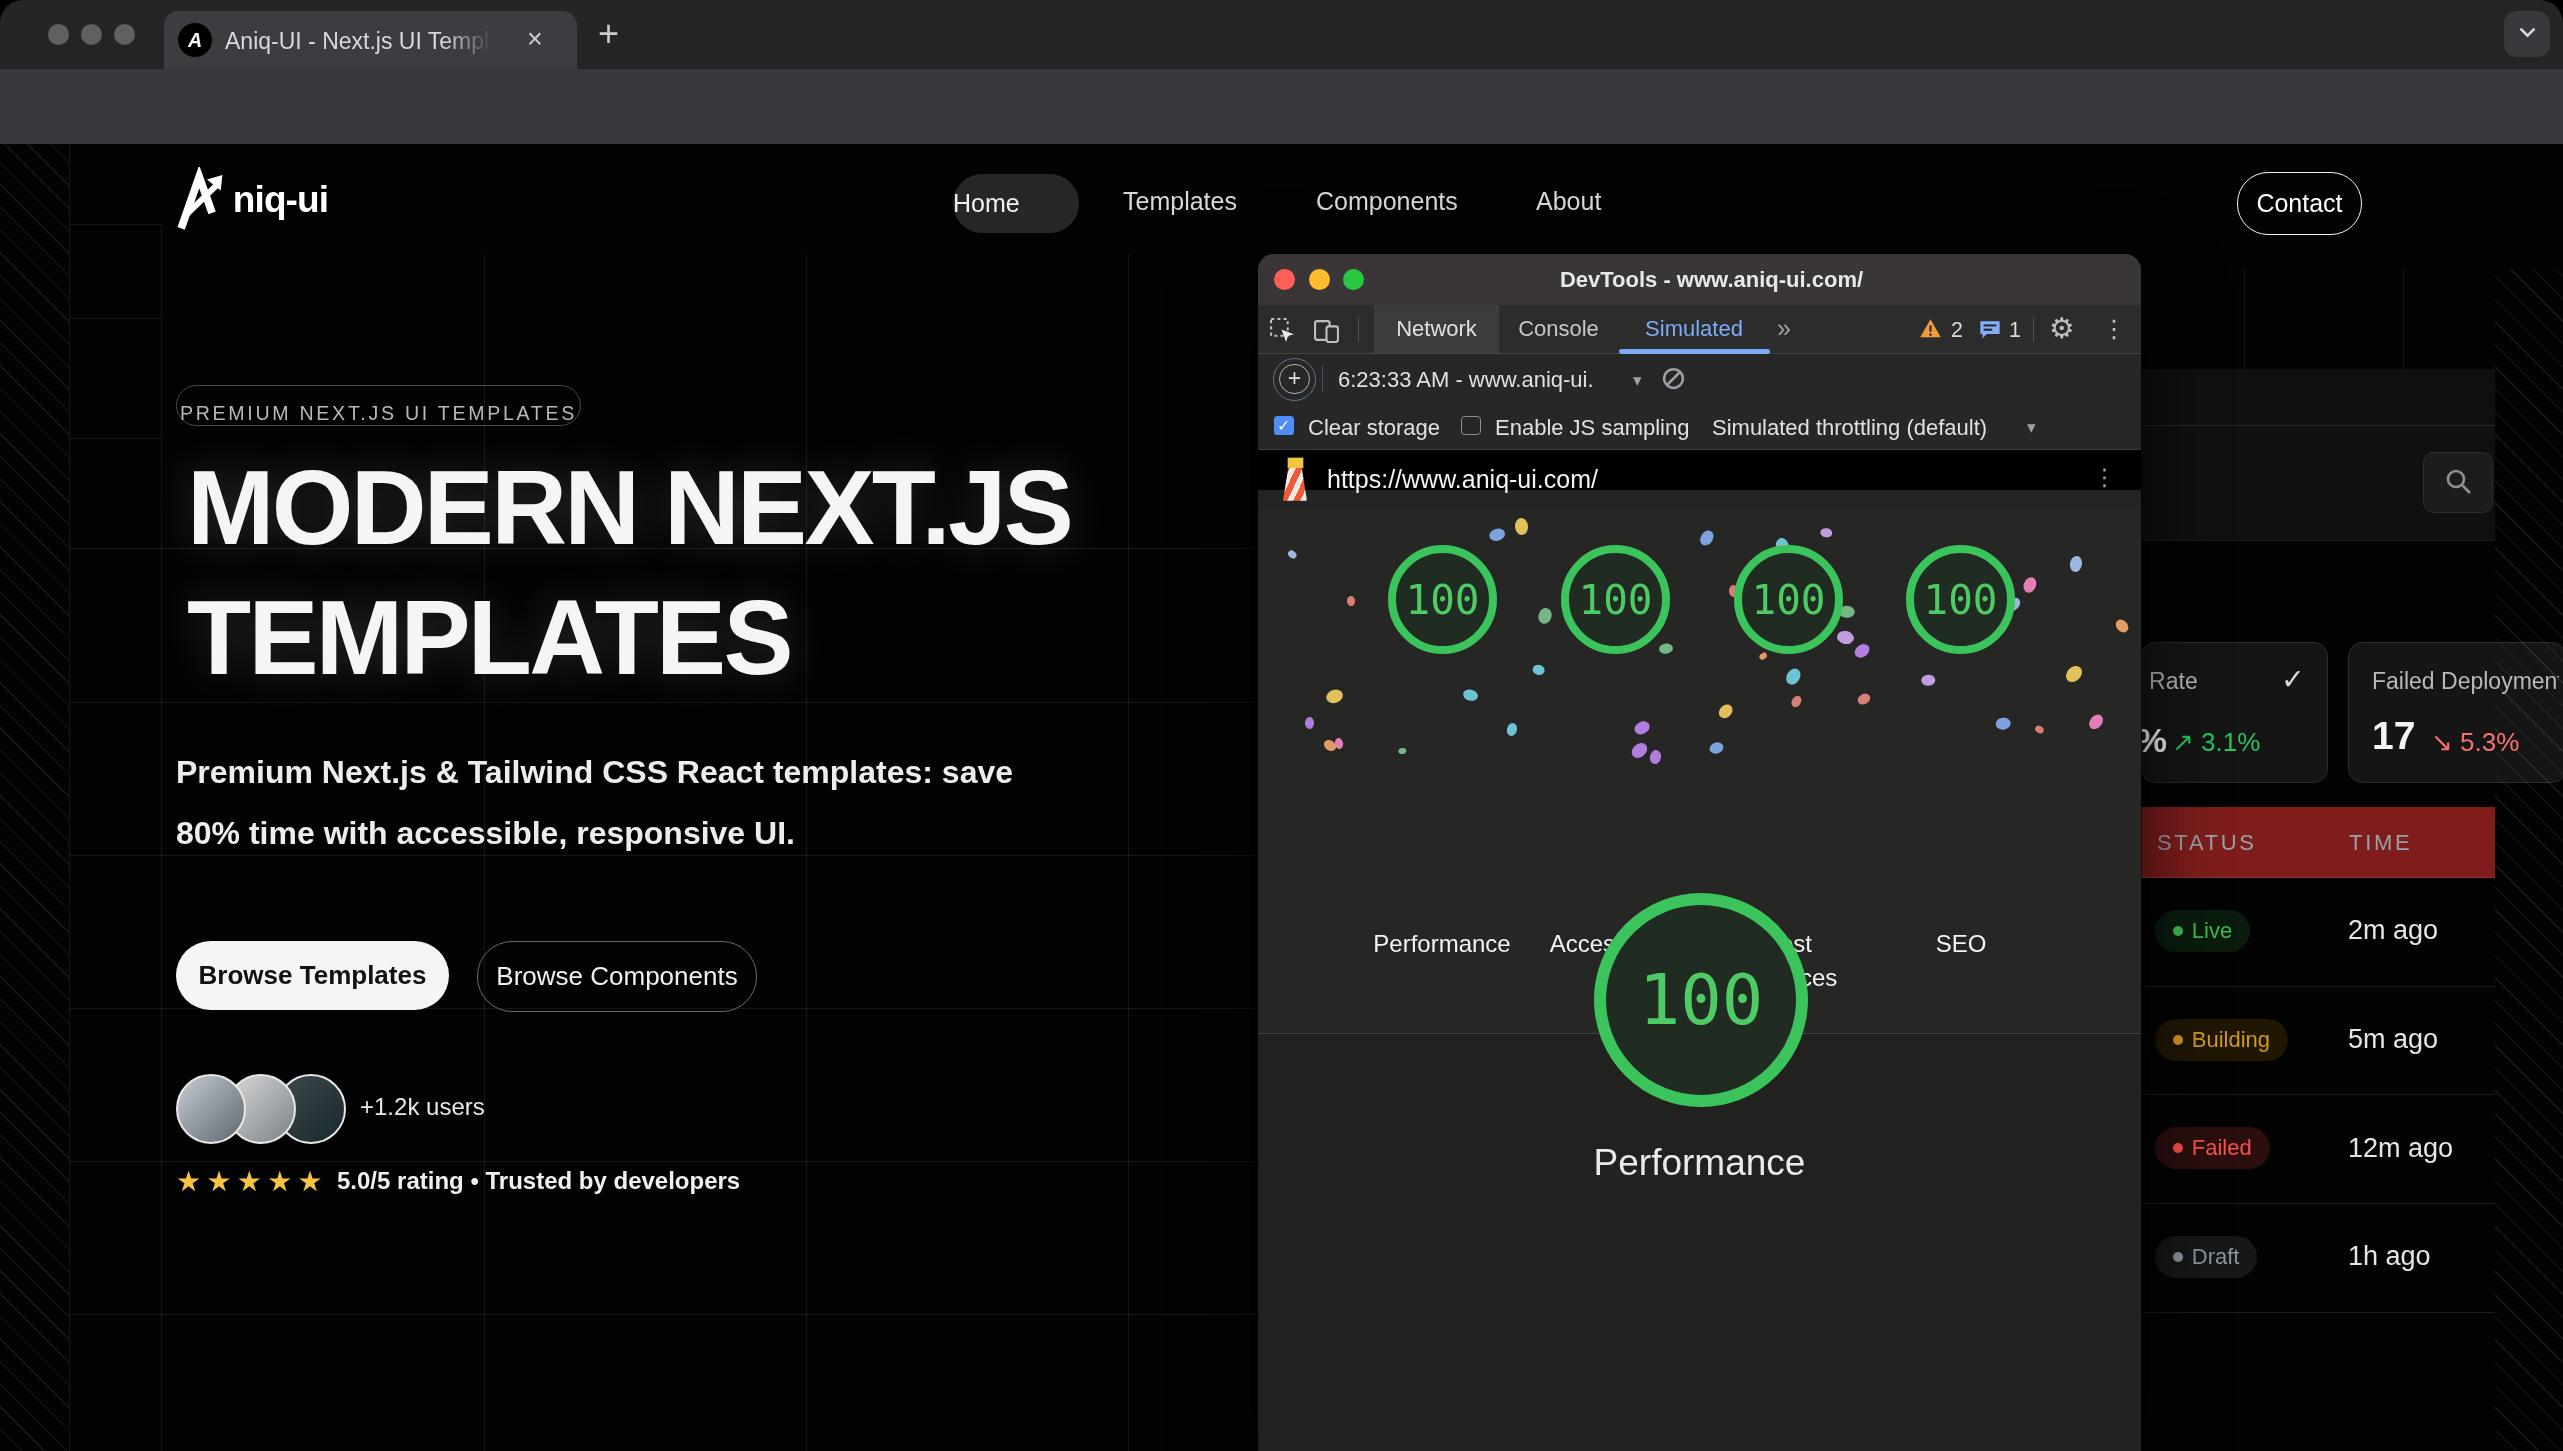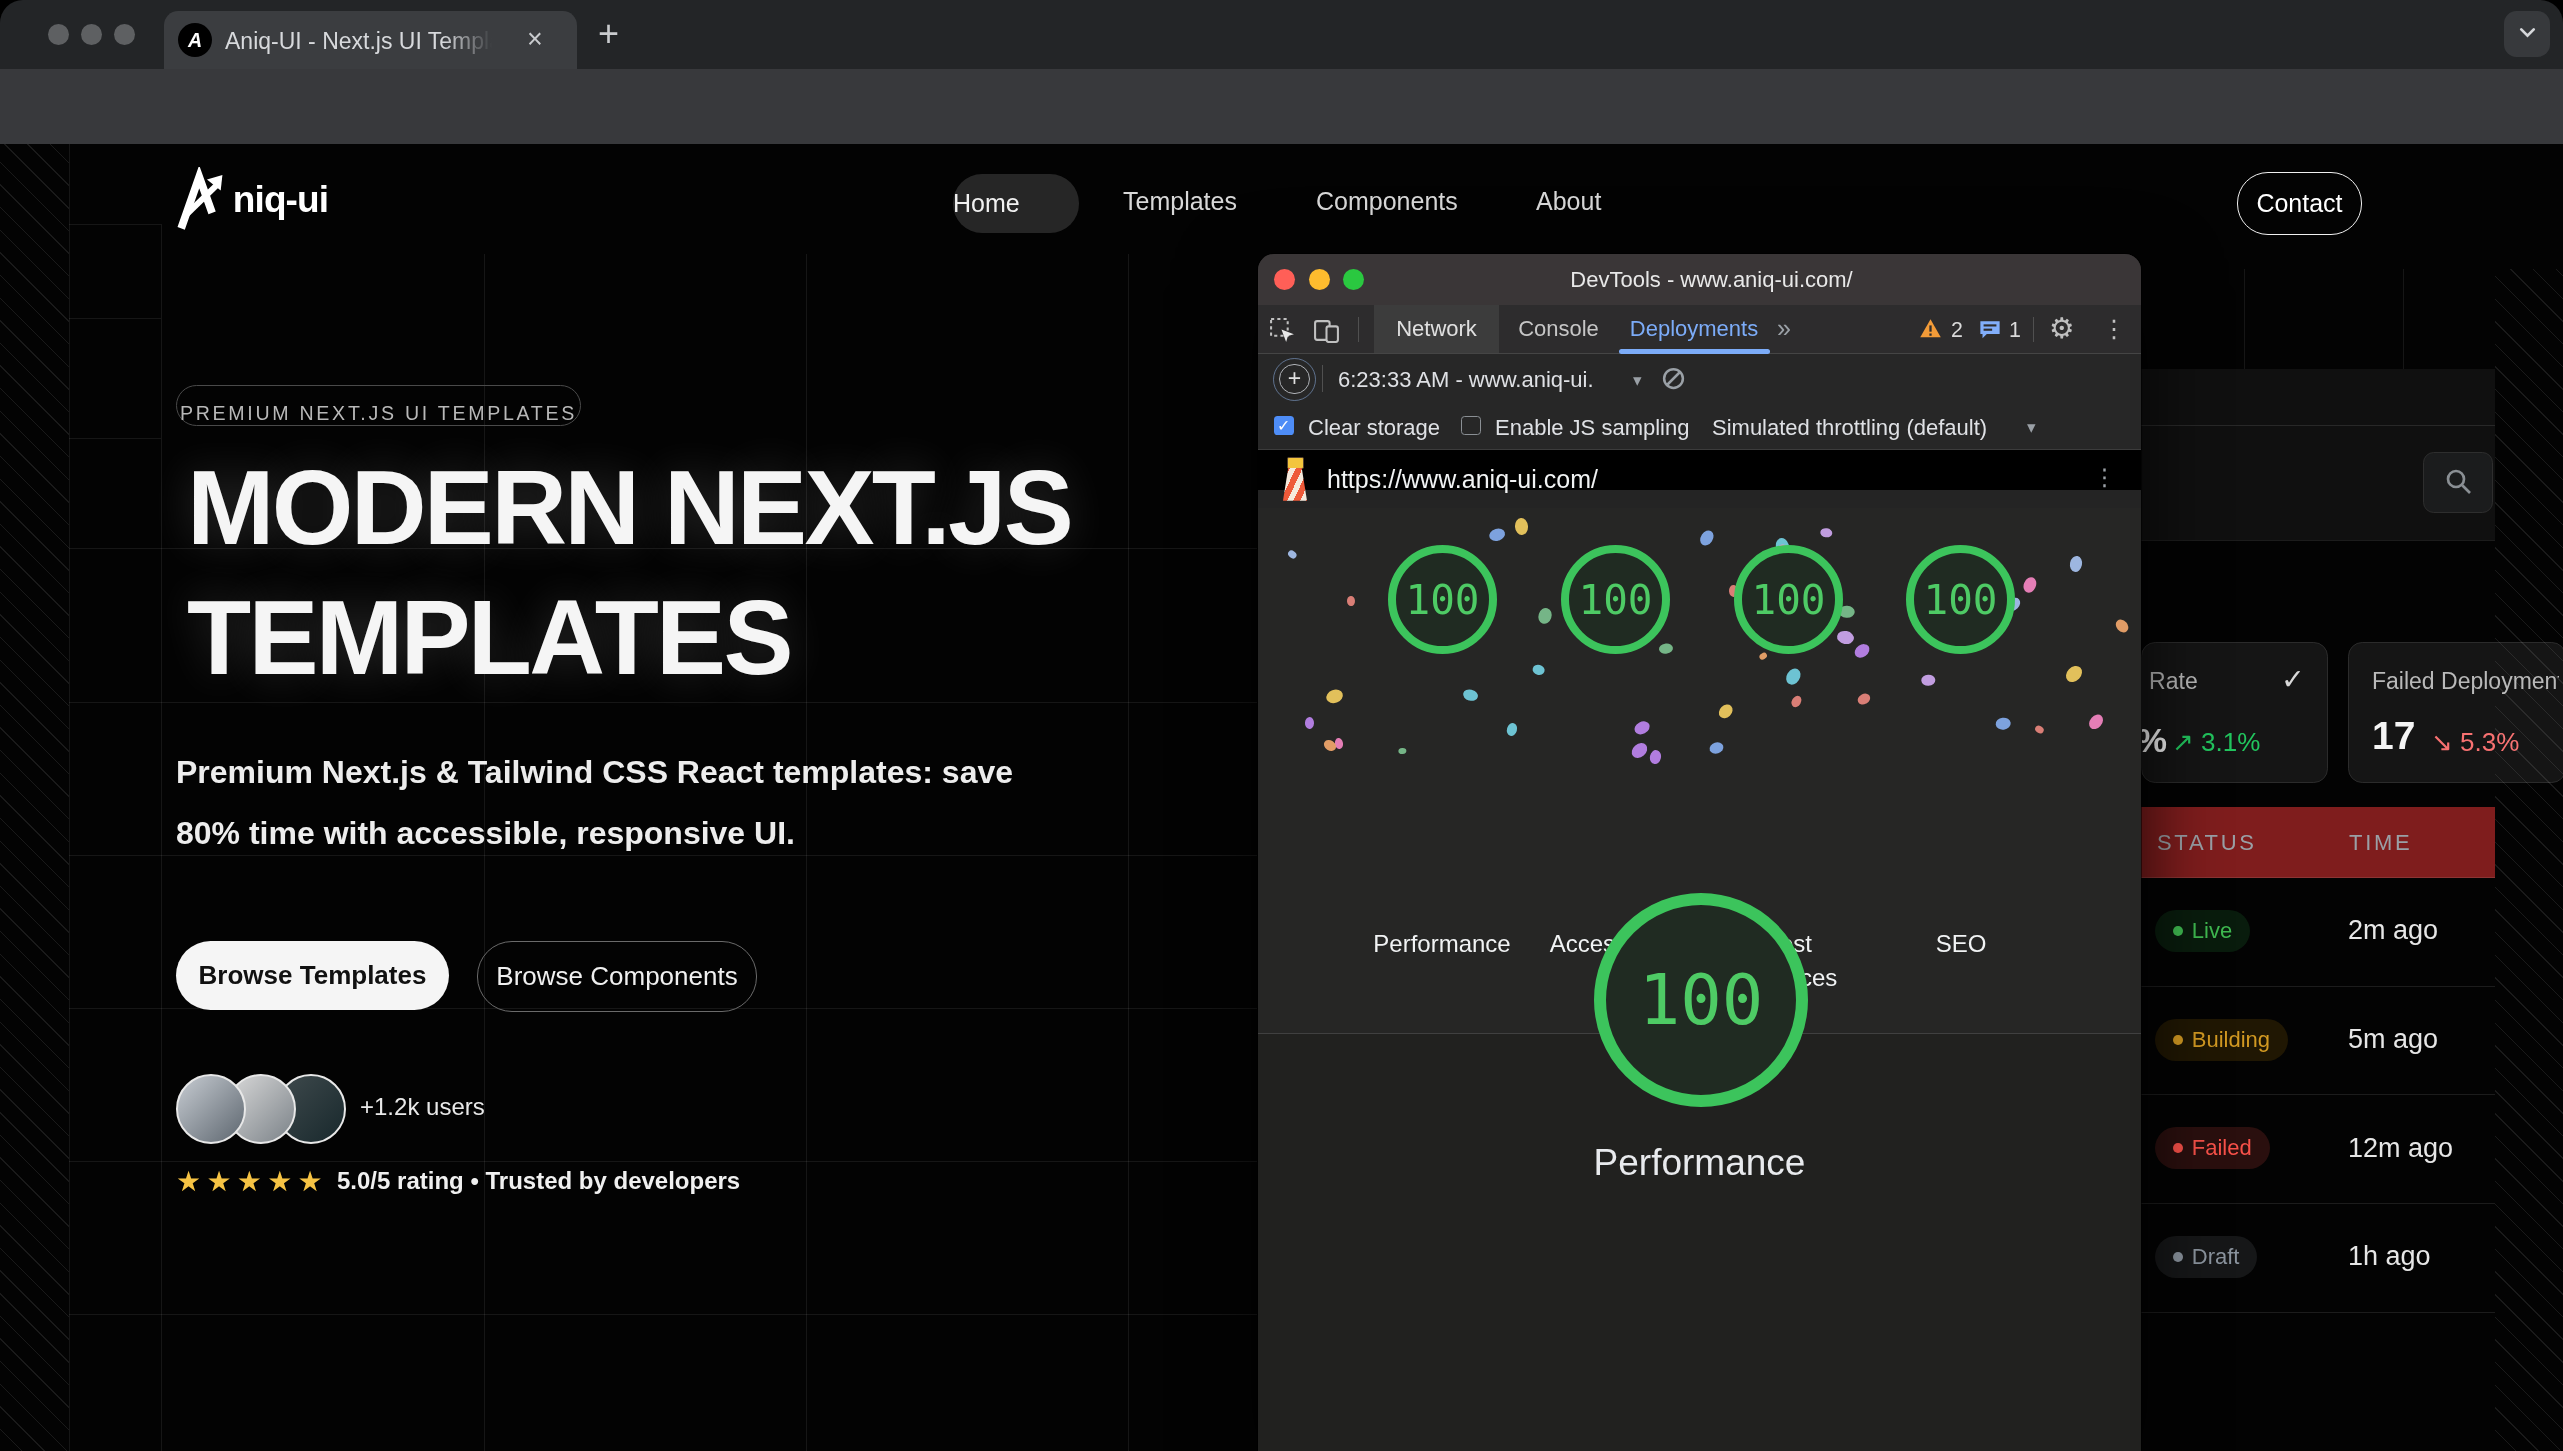--- a/index.html
+++ b/index.html
@@ -68,21 +68,21 @@
   .pill-live{background:rgba(46,160,67,.16);color:#3fb950}.pill-live .status-dot{background:#3fb950}
   .pill-building{background:rgba(187,128,9,.16);color:#d29922}.pill-building .status-dot{background:#d29922}
   .pill-failed{background:rgba(248,81,73,.16);color:#f85149}.pill-failed .status-dot{background:#f85149}
   .pill-draft{background:rgba(139,148,158,.14);color:#8b949e}.pill-draft .status-dot{background:#8b949e}
 
   
   .devtools{left:1258px;top:254px;width:883px;height:1198px;background:#242424;border-radius:16px 16px 0 0;overflow:hidden;
     box-shadow:0 27px 80px rgba(0,0,0,.78),0 0 0 0.9px rgba(0,0,0,.55)}
   .dt-titlebar{left:0;top:0;width:883px;height:51px;background:#3a3637}
   .dt-light{width:21.4px;height:21.4px;border-radius:50%;top:15px}
-  .dt-title{left:0;top:12.5px;width:907px;text-align:center;color:#e8e8e8;font-size:22px;font-weight:400}
+  .dt-title{left:0;top:12.5px;width:907px;text-align:center;color:#e8e8e8;font-size:22px;font-weight:700}
   .dt-toolbar{left:0;top:51px;width:883px;height:49px;background:#2d2c2d;border-bottom:0.9px solid #454545;box-sizing:border-box}
   .dt-vsep{width:0.9px;background:#505050}
   .dt-tab{top:0;height:48px;display:flex;align-items:center;justify-content:center;font-size:22px}
   .dt-underline{left:361px;top:44px;width:151px;height:4.5px;border-radius:2.7px;background:#7cacf8}
   .dt-count{color:#dadada;font-size:21.4px;top:12.5px}
   .dt-row{left:0;width:883px;background:#272727}
   .plus-ring{left:15px;top:103px;width:41px;height:41px;border-radius:50%;border:1.8px solid rgba(140,175,225,.55);
     display:flex;align-items:center;justify-content:center}
   .plus-inner{width:28.5px;height:28.5px;border-radius:50%;border:1.8px solid #aeb1b6;color:#e0e0e0;font-size:23px;
     line-height:27px;text-align:center}
@@ -308,21 +308,21 @@
           </svg>
       </div>
       <div class="abs dt-vsep" style="left:100px;top:11.6px;height:25px"></div>
       <div class="abs dt-tab" style="left:116px;width:125px;background:#3c3c3c;color:#e0e0e0">
           <span>Network</span>
         </div>
       <div class="abs dt-tab" style="left:256px;width:89px;color:#c6c6c6">
           <span>Console</span>
         </div>
       <div class="abs dt-tab" style="left:365px;width:142px;color:#7cacf8">
-          <span>Deployments</span>
+          <span>Simulated</span>
         </div>
       <div class="abs dt-underline"></div>
       <div class="abs" style="left:519px;top:9px;color:#9aa0a6;font-size:25px">»</div>
       <div class="abs" style="left:661px;top:13.4px">
         <svg width="23" height="20.5" viewBox="0 0 20 18">
             <path d="M10 1 L19 17 H1 Z" fill="#f29b38"></path>
             <rect x="9" y="6.5" width="2" height="5.5" fill="#2d2c2d"></rect>
             <rect x="9" y="13.6" width="2" height="2" fill="#2d2c2d"></rect>
           </svg>
       </div>

